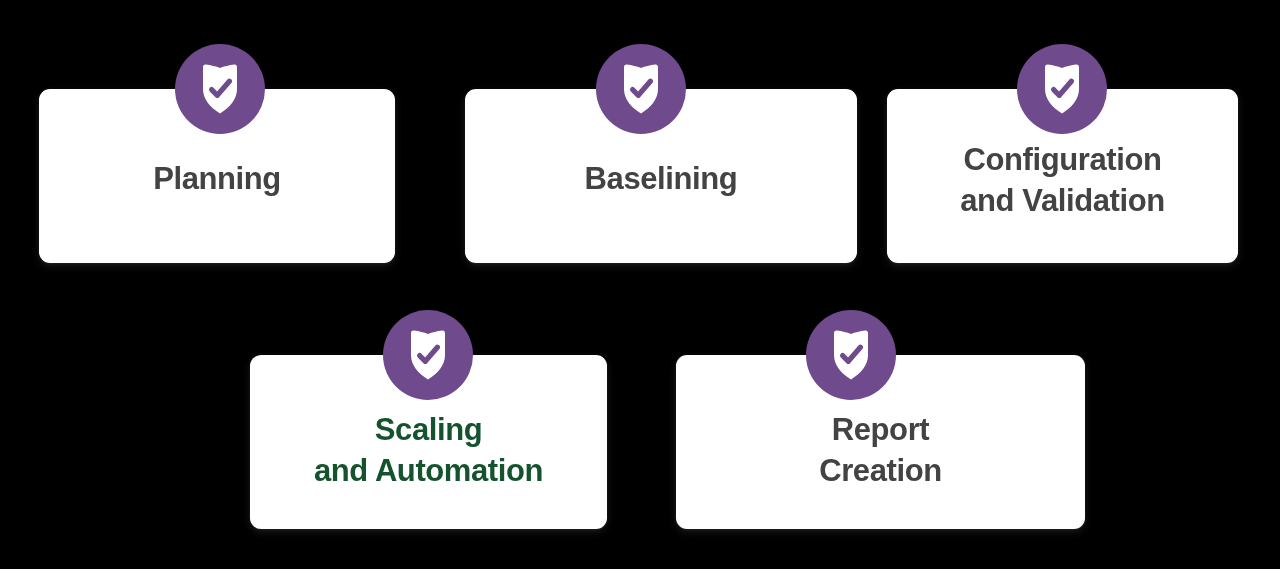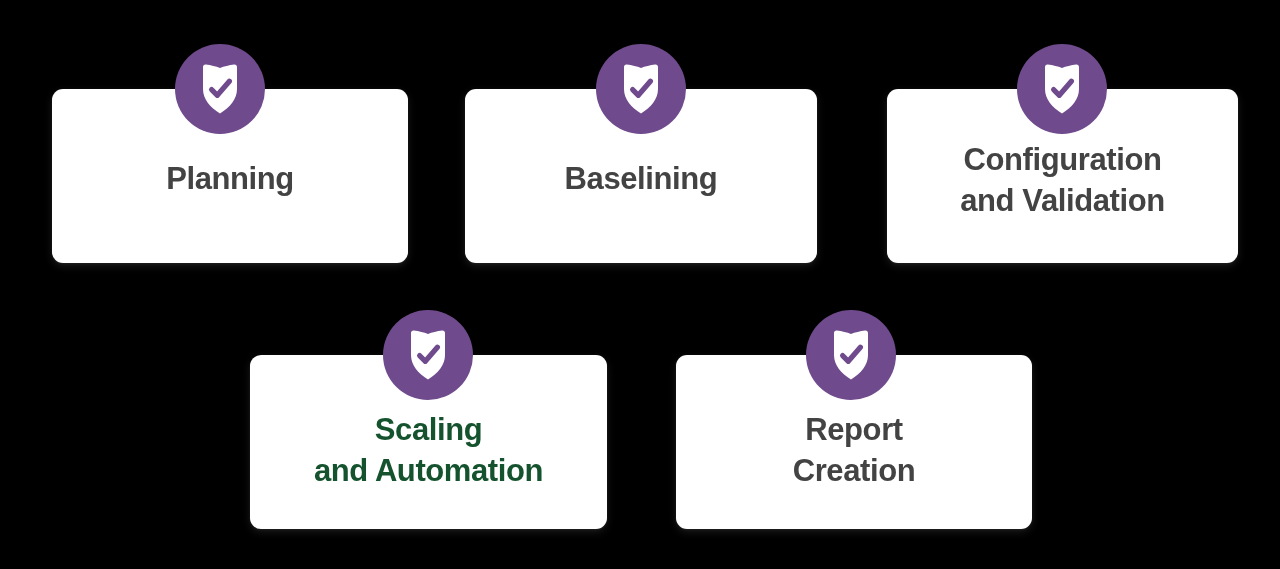--- a/index.html
+++ b/index.html
@@ -82,33 +82,33 @@
     height: 50px;
   }
 </style>
 </head>
 <body>
 
 <div id="stage" style="background: rgb(0, 0, 0);">
 
   <div class="row-top">
 
-    <div class="card" style="left: 52px; top: 89px; width: 356px; height: 174px; background: rgb(255, 255, 255);">
+    <div class="card" style="left: 39px; top: 89px; width: 356px; height: 174px; background: rgb(255, 255, 255);">
       <div class="card-label" style="color: rgb(67, 67, 67);">Planning</div>
     </div>
     <div class="icon-badge" style="left: 175px; top: 44px; background: rgb(111, 74, 140);">
       <span>
         <svg viewBox="0 0 46 50" xmlns="http://www.w3.org/2000/svg" aria-hidden="true">
           <path d="M6 3.2 C6 1.6 7.2 0.4 8.8 0.6 C14 1.3 19 2.4 23 4.1 C27 2.4 32 1.3 37.2 0.6 C38.8 0.4 40 1.6 40 3.2 L40 25 C40 35 33 43.5 23 49.4 C13 43.5 6 35 6 25 Z" fill="#FFFFFF"></path>
           <path d="M14.6 25.6 L20.3 31.3 L32.4 17.2" fill="none" stroke="#6F4A8C" stroke-width="5.2" stroke-linecap="round" stroke-linejoin="round"></path>
         </svg>
       </span>
     </div>
 
-    <div class="card" style="left: 465px; top: 89px; width: 352px; height: 174px; background: rgb(255, 255, 255);">
+    <div class="card" style="left: 465px; top: 89px; width: 392px; height: 174px; background: rgb(255, 255, 255);">
       <div class="card-label" style="color: rgb(67, 67, 67);">Baselining</div>
     </div>
     <div class="icon-badge" style="left: 596px; top: 44px; background: rgb(111, 74, 140);">
       <span>
         <svg viewBox="0 0 46 50" xmlns="http://www.w3.org/2000/svg" aria-hidden="true">
           <path d="M6 3.2 C6 1.6 7.2 0.4 8.8 0.6 C14 1.3 19 2.4 23 4.1 C27 2.4 32 1.3 37.2 0.6 C38.8 0.4 40 1.6 40 3.2 L40 25 C40 35 33 43.5 23 49.4 C13 43.5 6 35 6 25 Z" fill="#FFFFFF"></path>
           <path d="M14.6 25.6 L20.3 31.3 L32.4 17.2" fill="none" stroke="#6F4A8C" stroke-width="5.2" stroke-linecap="round" stroke-linejoin="round"></path>
         </svg>
       </span>
     </div>
@@ -136,21 +136,21 @@
     </div>
     <div class="icon-badge" style="left: 383px; top: 310px; background: rgb(111, 74, 140);">
       <span>
         <svg viewBox="0 0 46 50" xmlns="http://www.w3.org/2000/svg" aria-hidden="true">
           <path d="M6 3.2 C6 1.6 7.2 0.4 8.8 0.6 C14 1.3 19 2.4 23 4.1 C27 2.4 32 1.3 37.2 0.6 C38.8 0.4 40 1.6 40 3.2 L40 25 C40 35 33 43.5 23 49.4 C13 43.5 6 35 6 25 Z" fill="#FFFFFF"></path>
           <path d="M14.6 25.6 L20.3 31.3 L32.4 17.2" fill="none" stroke="#6F4A8C" stroke-width="5.2" stroke-linecap="round" stroke-linejoin="round"></path>
         </svg>
       </span>
     </div>
 
-    <div class="card" style="left: 676px; top: 355px; width: 356px; height: 174px; background: rgb(255, 255, 255);">
+    <div class="card" style="left: 676px; top: 355px; width: 409px; height: 174px; background: rgb(255, 255, 255);">
       <div class="card-label two-line" style="color: rgb(67, 67, 67);">Report
 Creation</div>
     </div>
     <div class="icon-badge" style="left: 806px; top: 310px; background: rgb(111, 74, 140);">
       <span>
         <svg viewBox="0 0 46 50" xmlns="http://www.w3.org/2000/svg" aria-hidden="true">
           <path d="M6 3.2 C6 1.6 7.2 0.4 8.8 0.6 C14 1.3 19 2.4 23 4.1 C27 2.4 32 1.3 37.2 0.6 C38.8 0.4 40 1.6 40 3.2 L40 25 C40 35 33 43.5 23 49.4 C13 43.5 6 35 6 25 Z" fill="#FFFFFF"></path>
           <path d="M14.6 25.6 L20.3 31.3 L32.4 17.2" fill="none" stroke="#6F4A8C" stroke-width="5.2" stroke-linecap="round" stroke-linejoin="round"></path>
         </svg>
       </span>

